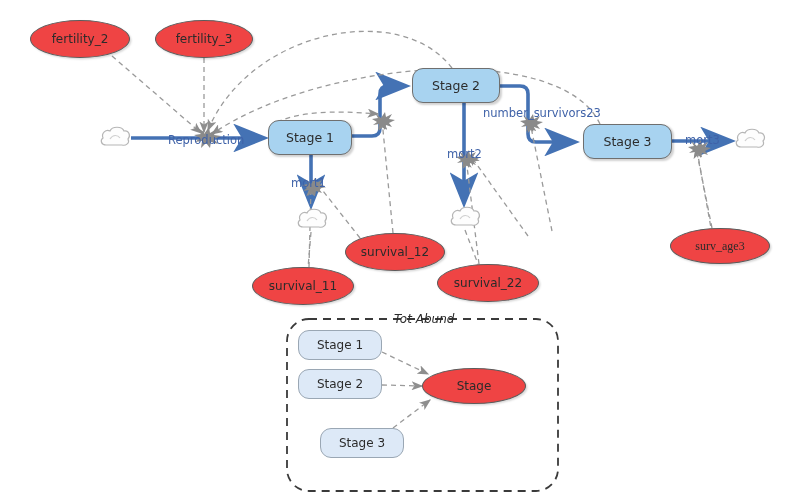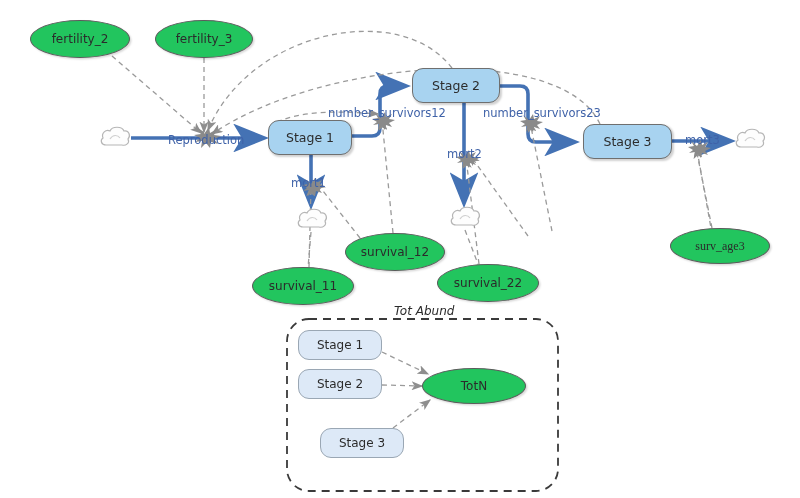--- a/index.html
+++ b/index.html
@@ -15,21 +15,21 @@
   
   .node{position:absolute;box-sizing:border-box;display:flex;align-items:center;justify-content:center;border-radius:11px;}
   .stage-box{
     background:#a8d3f0;
     border:1.6px solid #6f6f6f;
     color:#2c2c2c;
     font-size:12.5px;
     box-shadow:1.5px 1.5px 2px rgba(0,0,0,.18);
   }
   .ellipse{
-    background:#22c55e;
+    background:#ef4444;
     border:1.6px solid #5b5b5b;
     border-radius:50%;
     color:#2b2b2b;
     font-size:12px;
     box-shadow:1.5px 1.5px 2px rgba(0,0,0,.15);
   }
   .sub-box{
     background:#dde9f7;
     border:1px solid #9aa7b4;
     color:#2c2c2c;
@@ -178,35 +178,34 @@
   <div class="node ellipse" style="left:345px;top:233px;width:100px;height:38px;">
     <span>survival_12</span>
   </div>
   <div class="node ellipse" style="left:437px;top:264px;width:102px;height:38px;">
     <span>survival_22</span>
   </div>
   <div class="node ellipse" style="left:670px;top:228px;width:100px;height:36px;font-family:Liberation Serif, serif;">
     <span>surv_age3</span>
   </div>
   <div class="node ellipse" style="left:422px;top:368px;width:104px;height:36px;">
-    <span>TotN</span>
+    <span>Stage</span>
   </div>
 
   <div class="node sub-box" style="left:298px;top:330px;width:84px;height:30px;">
     <span>Stage 1</span>
   </div>
   <div class="node sub-box" style="left:298px;top:369px;width:84px;height:30px;">
     <span>Stage 2</span>
   </div>
   <div class="node sub-box" style="left:320px;top:428px;width:84px;height:30px;">
     <span>Stage 3</span>
   </div>
 
   <div class="flow-label" style="left:156px;top:133px;margin-left:12px;">Reproduction</div>
-  <div class="flow-label" style="left:328px;top:106px;">number_survivors12</div>
   <div class="flow-label" style="left:483px;top:106px;">number_survivors23</div>
   <div class="flow-label" style="left:291px;top:176px;">mort1</div>
   <div class="flow-label" style="left:447px;top:147px;">mort2</div>
   <div class="flow-label" style="left:685px;top:133px;">mort3</div>
 
-  <div class="group-label" style="left:394px;top:304px;">Tot Abund</div>
+  <div class="group-label" style="left:394px;top:312px;">Tot Abund</div>
 
 </div>
 
 </body></html>

